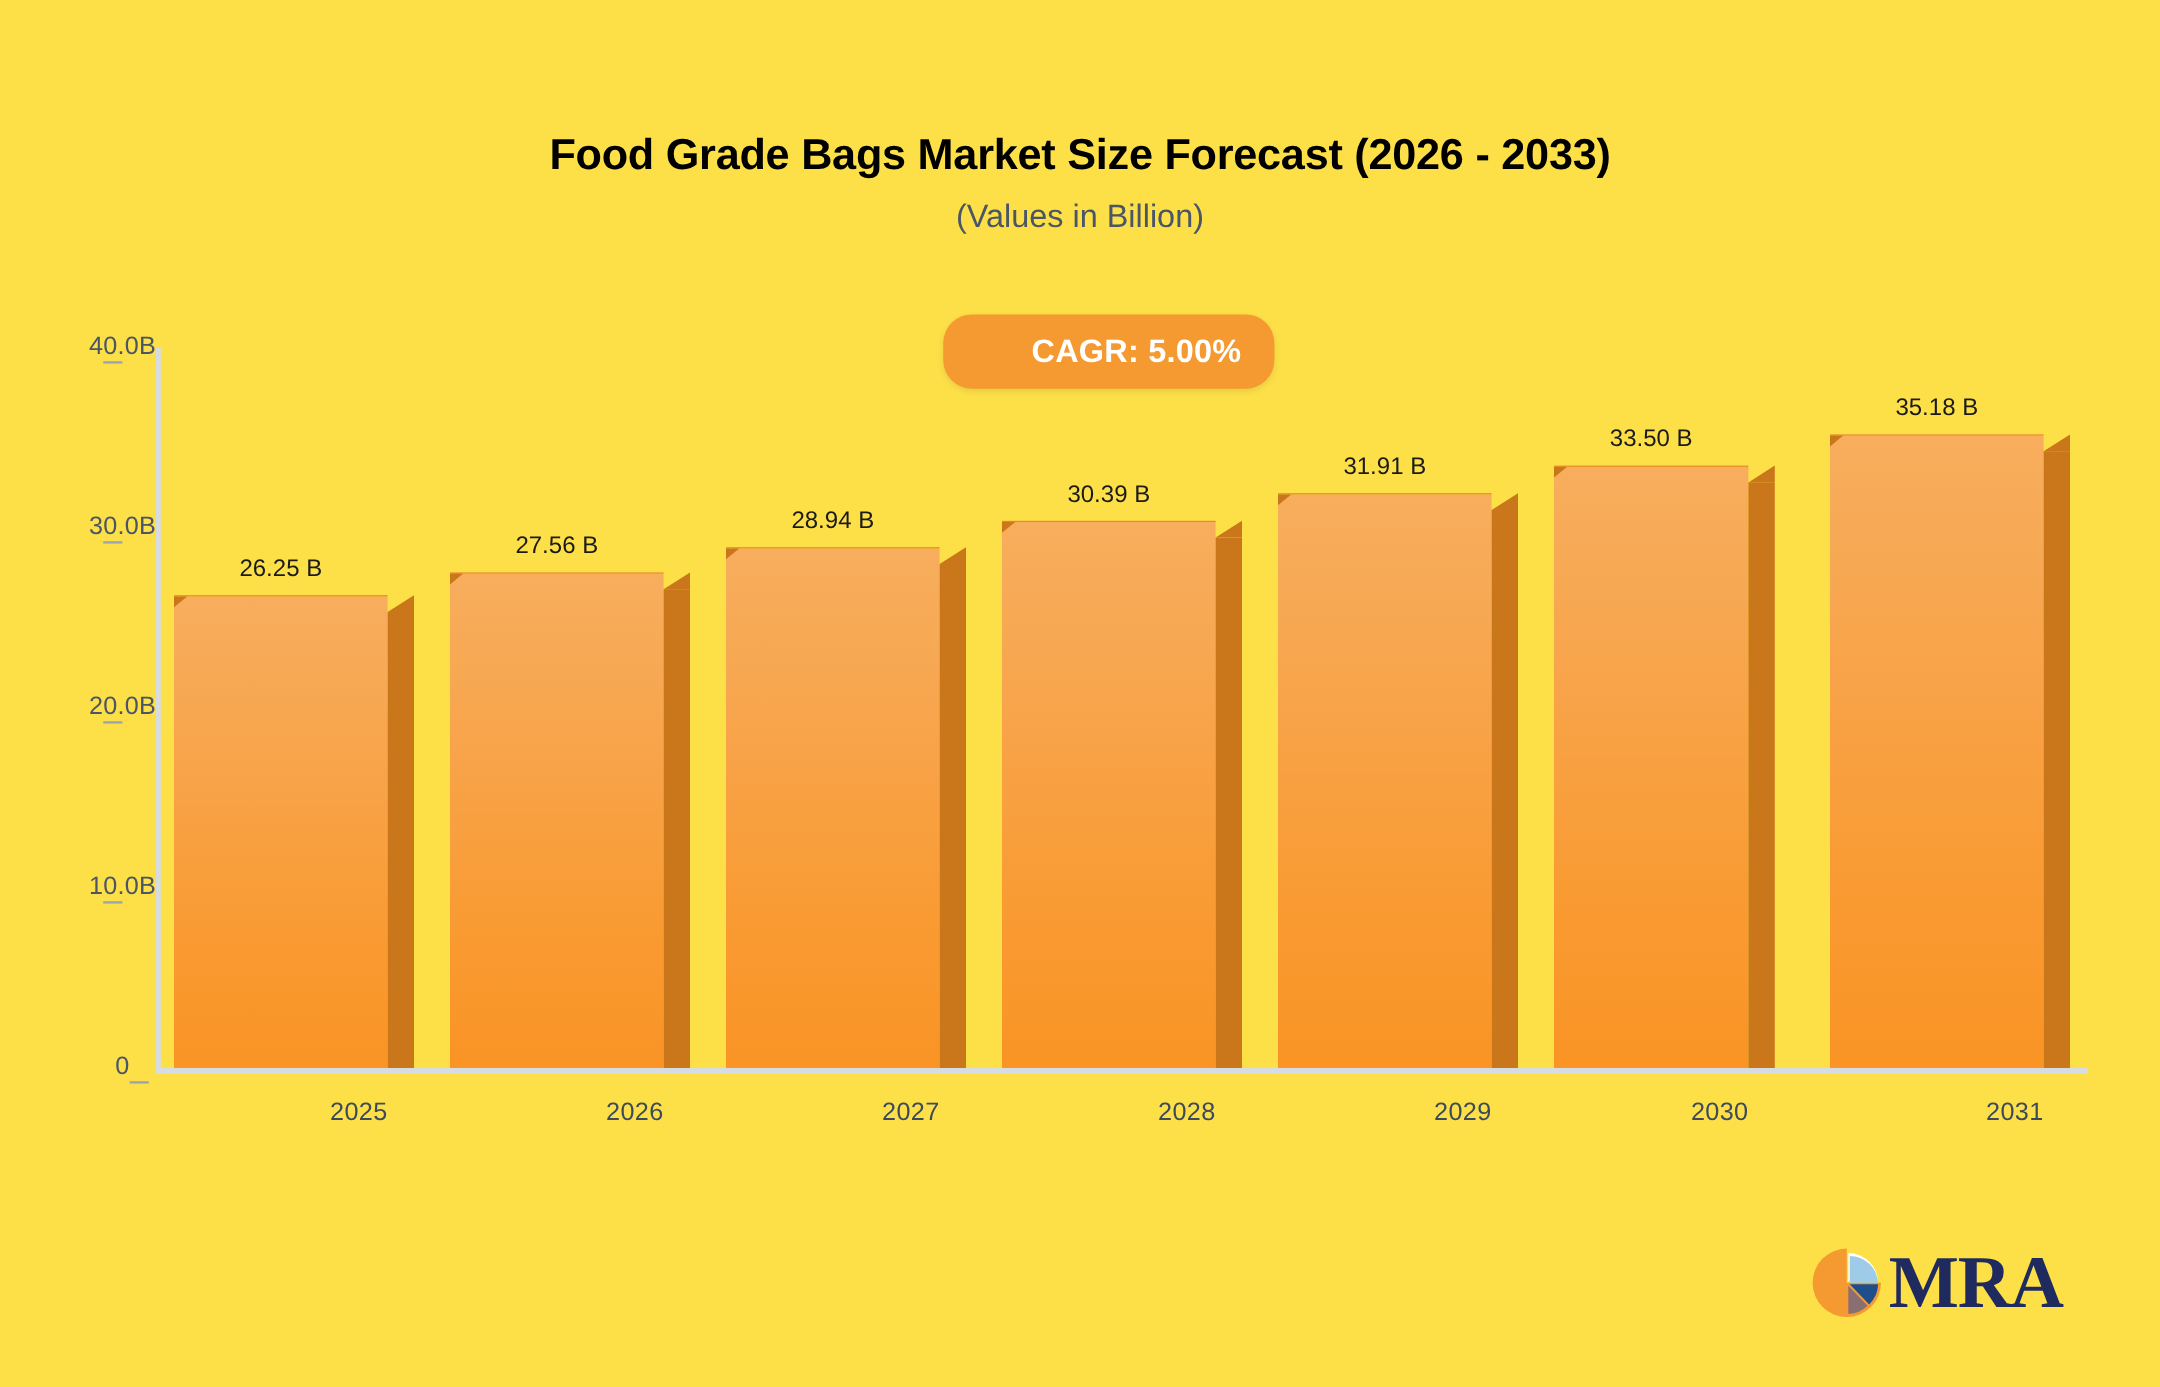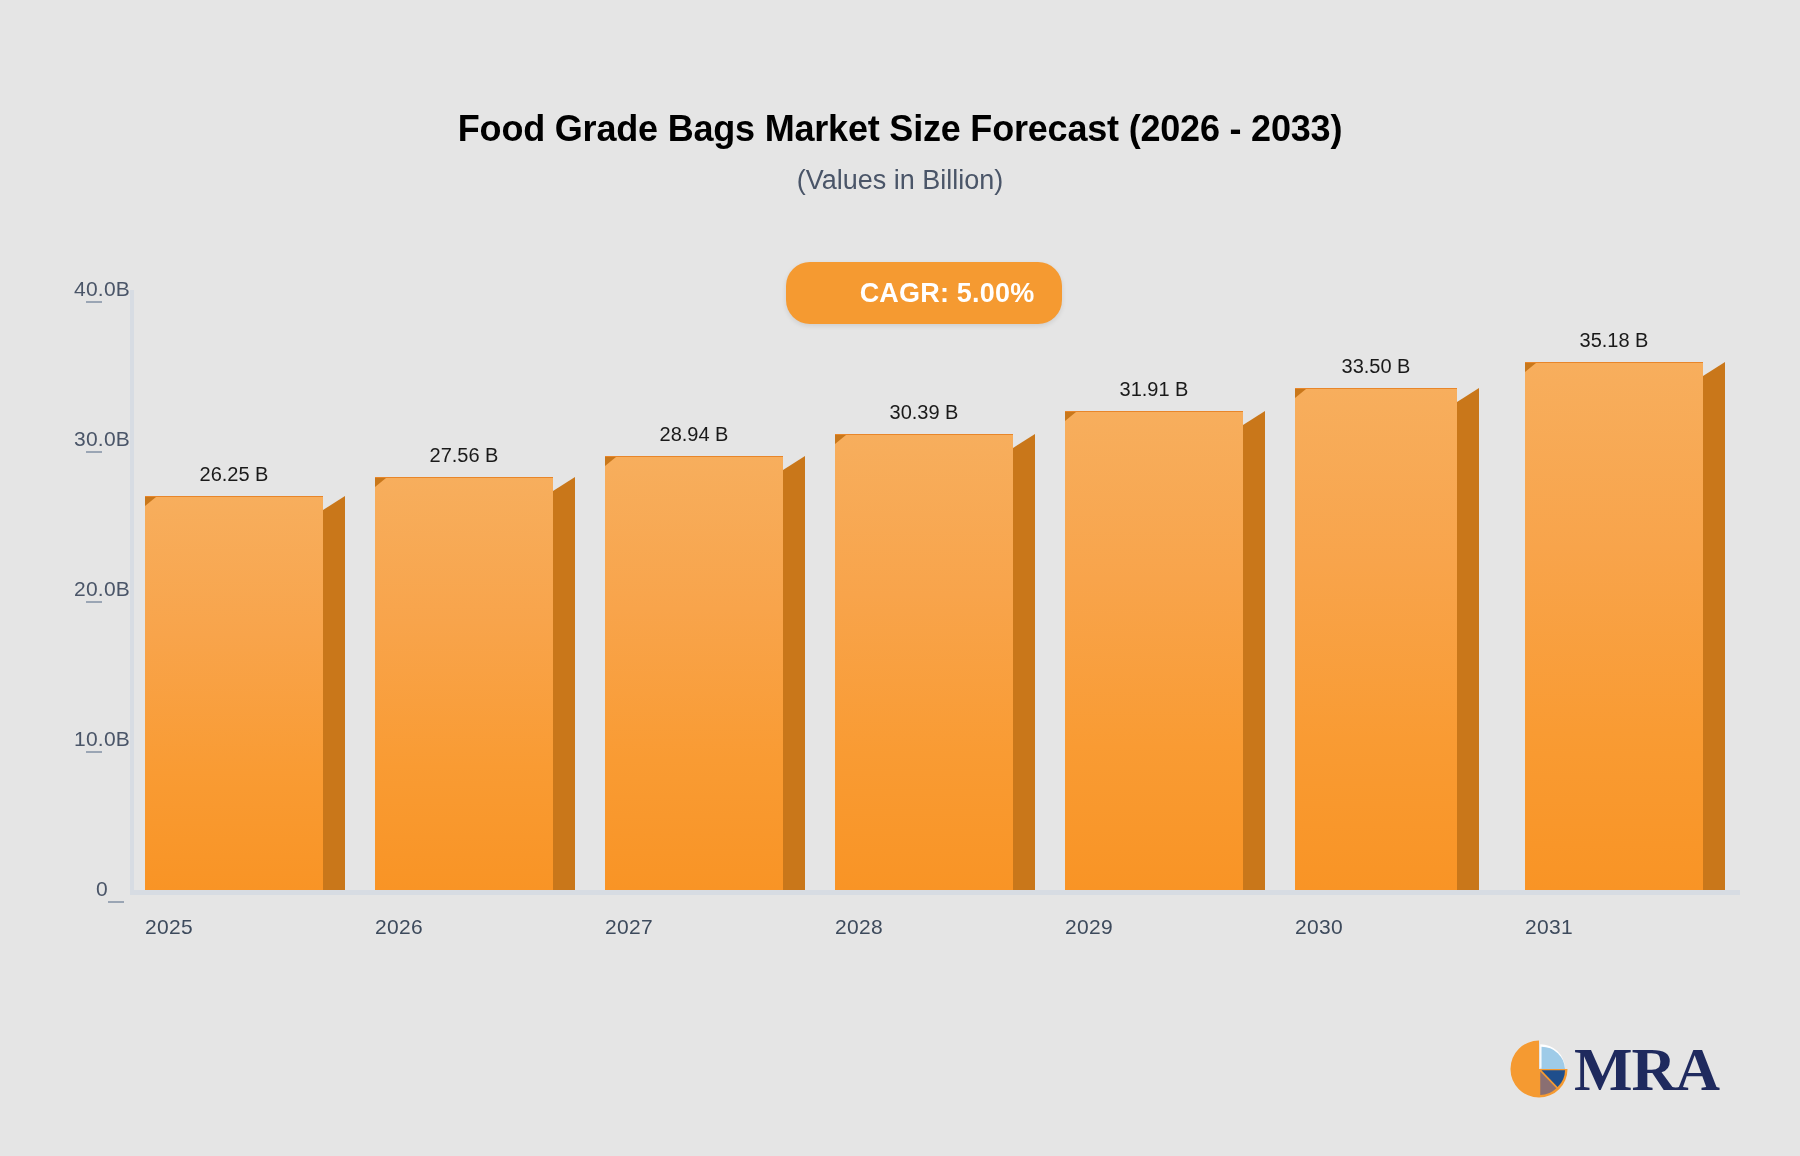--- a/index.html
+++ b/index.html
@@ -7,21 +7,21 @@
     width: 1800px;
     height: 1156px;
     background: #ffffff;
     font-family: "Liberation Sans", sans-serif;
     overflow: hidden;
   }
   #root {
     position: relative;
     width: 1800px;
     height: 1156px;
-    background: #e5e5e5;
+    background: #fde047;
   }
 
   
   #title-block {
     position: absolute;
     top: 108px;
     left: 0;
     width: 1800px;
     text-align: center;
   }
@@ -174,21 +174,21 @@
     font-size: 20px;
     color: #1a1a1a;
     margin-bottom: 10px;
     white-space: nowrap;
   }
   .x-tick {
     position: absolute;
     top: 100%;
     left: 0;
     width: calc(100% - 22px);
-    text-align: left;
+    text-align: right;
     font-size: 21px;
     color: #3d4a5c;
     margin-top: 25px;
     white-space: nowrap;
     letter-spacing: 0.3px;
   }
 
   
   #logo {
     position: absolute;

